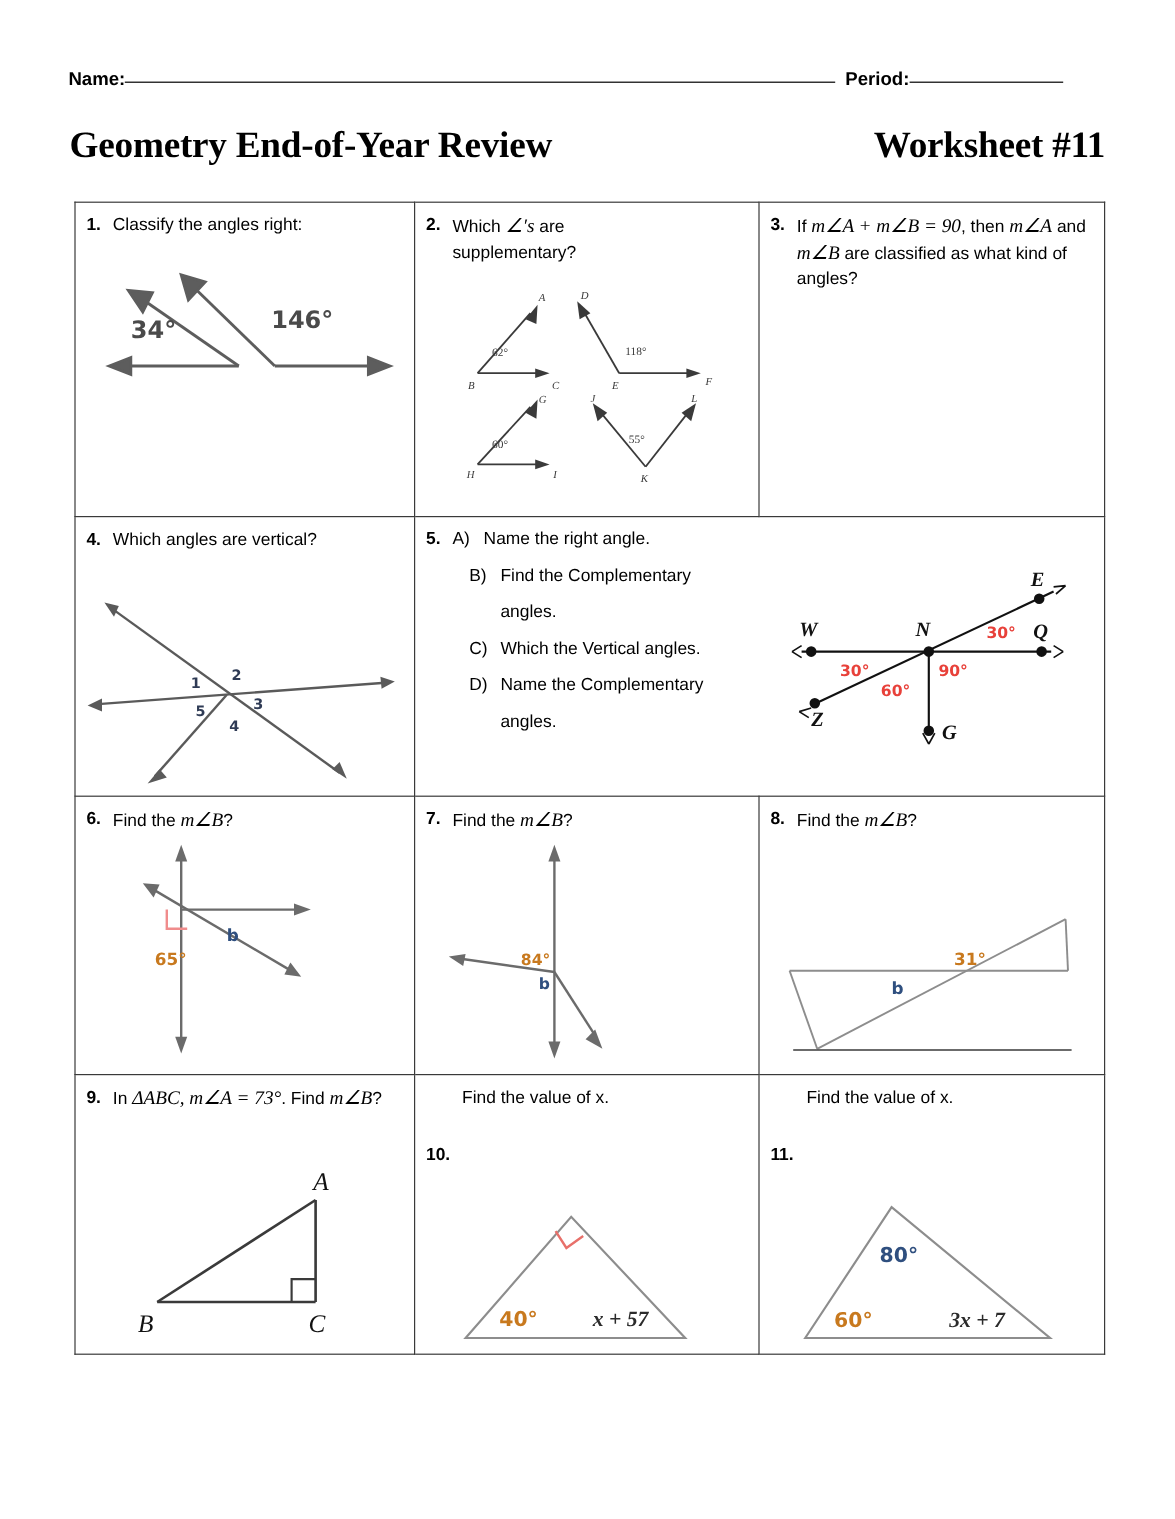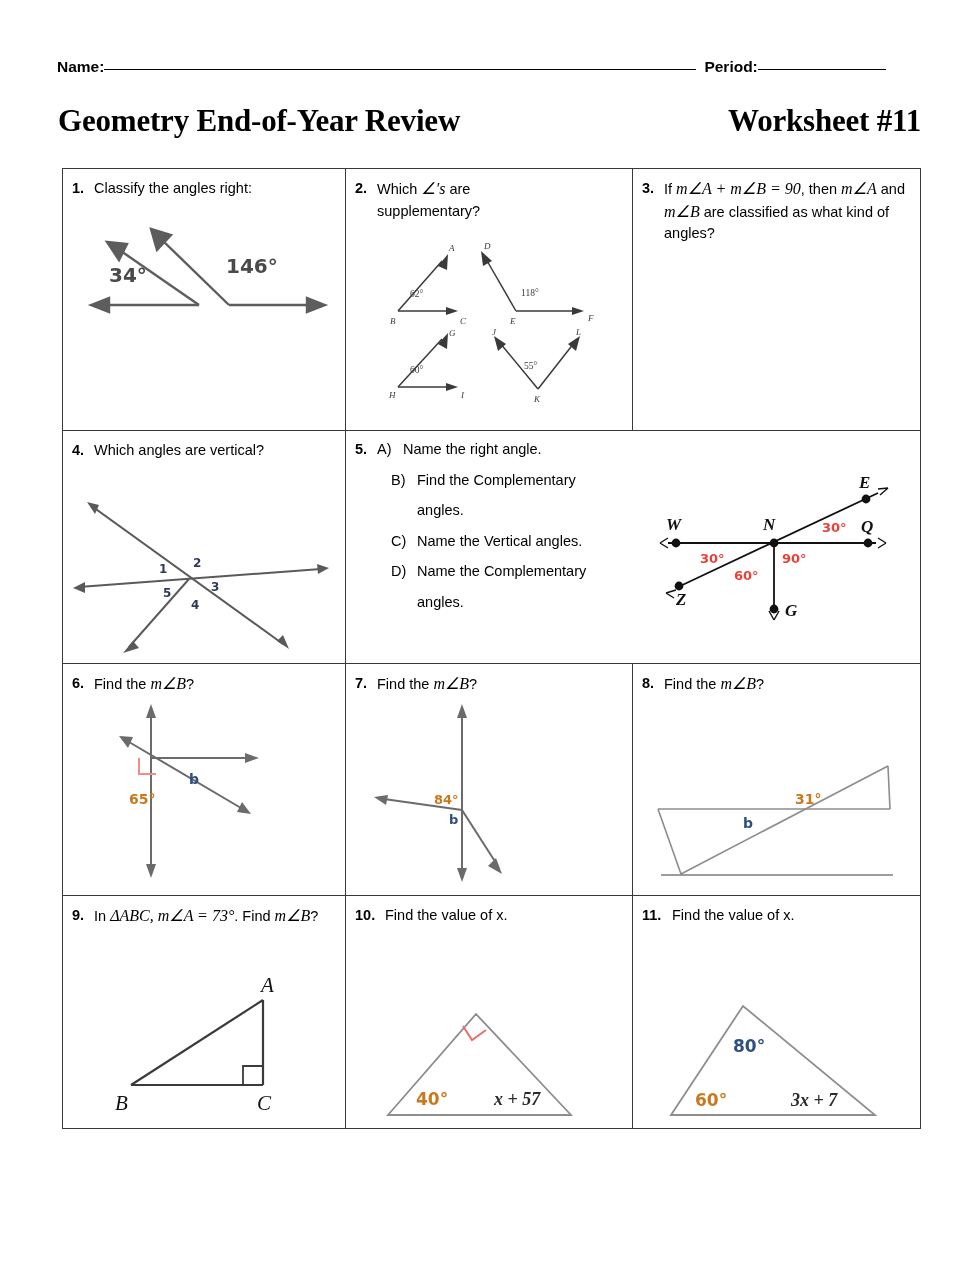--- a/index.html
+++ b/index.html
@@ -80,21 +80,21 @@
     line-height: 1.42;
     padding: 9px 8px 0 9px;
     display: flex;
     align-items: flex-start;
   }
   .qnum {
     font-weight: bold;
     flex: 0 0 auto;
     min-width: 22px;
   }
-  .qnum.wide { min-width: 30px; }
+  .qnum.wide { min-width: 30px; margin-top: 48px; }
   .qbody { flex: 1 1 auto; }
   .mathit {
     font-family: "Liberation Serif", serif;
     font-style: italic;
     font-size: 16px;
   }
   .sublist { margin: 0; }
   .sublist .line {
     display: flex;
     margin-bottom: 10px;
@@ -276,21 +276,21 @@
               <span class="line" style="padding-left:14px">
                 <span class="letter">B)</span>
                 <span class="txt">Find the Complementary</span>
               </span>
               <span class="line" style="padding-left:14px">
                 <span class="letter"></span>
                 <span class="txt">angles.</span>
               </span>
               <span class="line" style="padding-left:14px">
                 <span class="letter">C)</span>
-                <span class="txt">Name the Vertical angles.</span>
+                <span class="txt">Which the Vertical angles.</span>
               </span>
               <span class="line" style="padding-left:14px">
                 <span class="letter">D)</span>
                 <span class="txt">Name the Complementary</span>
               </span>
               <span class="line" style="padding-left:14px">
                 <span class="letter"></span>
                 <span class="txt">angles.</span>
               </span>
             </span>

